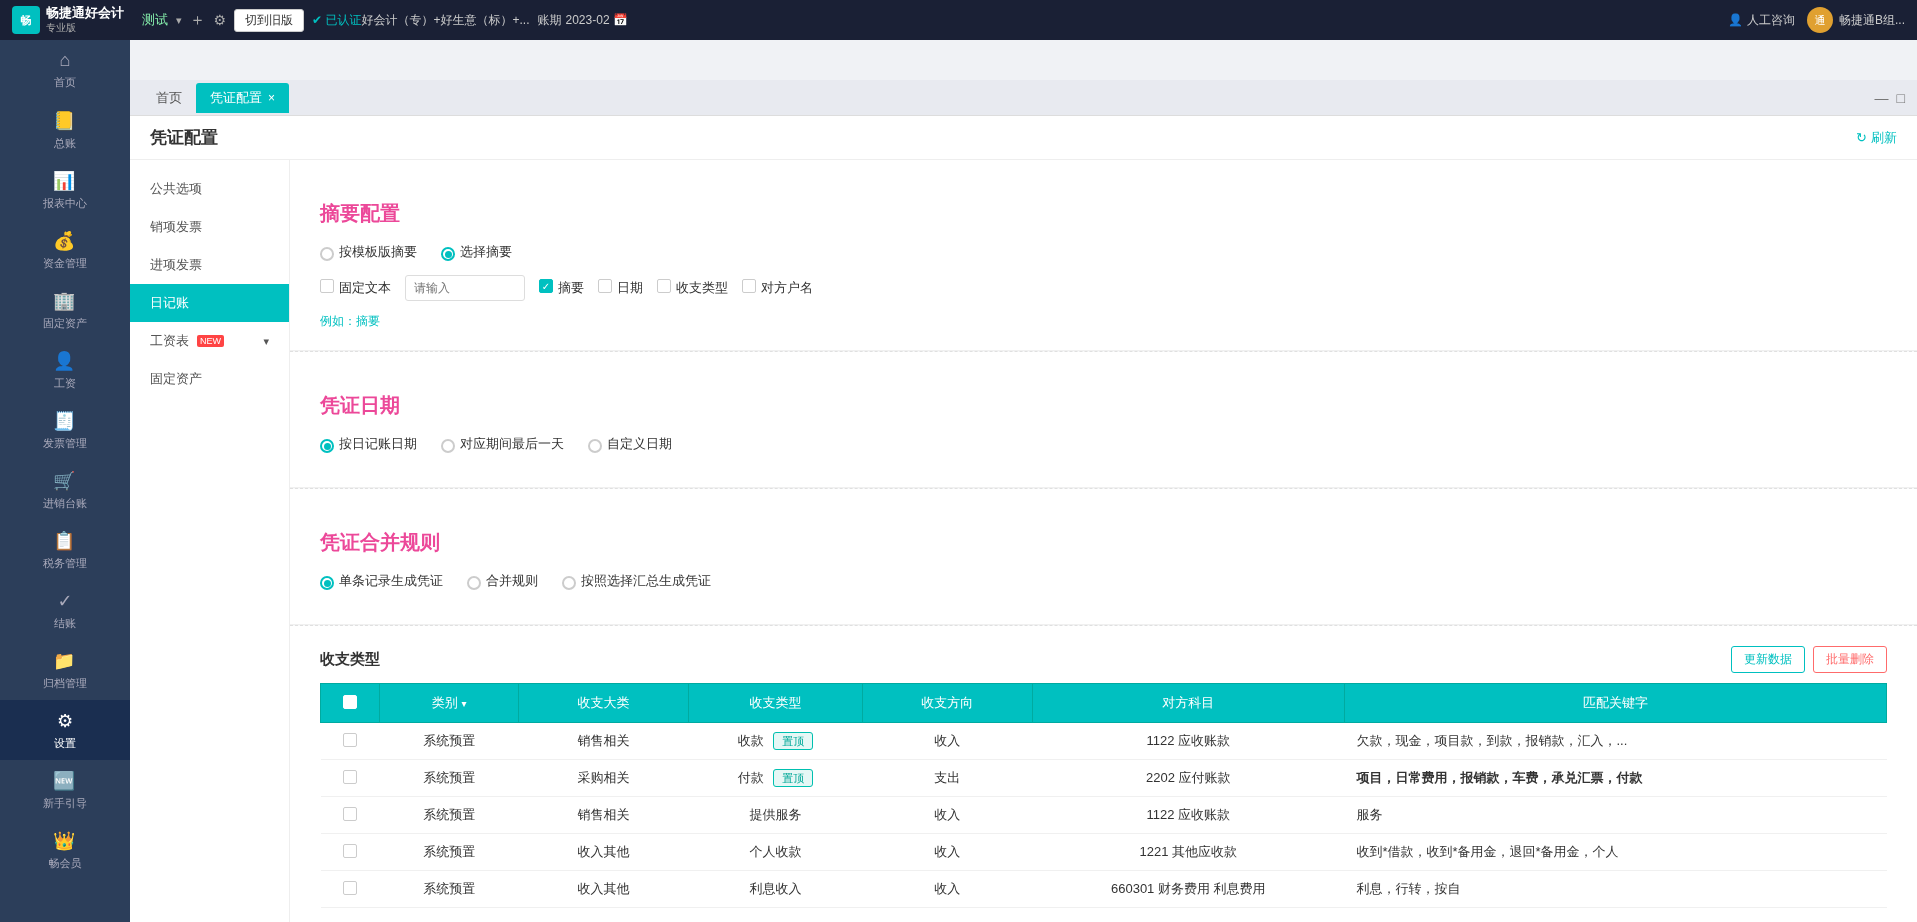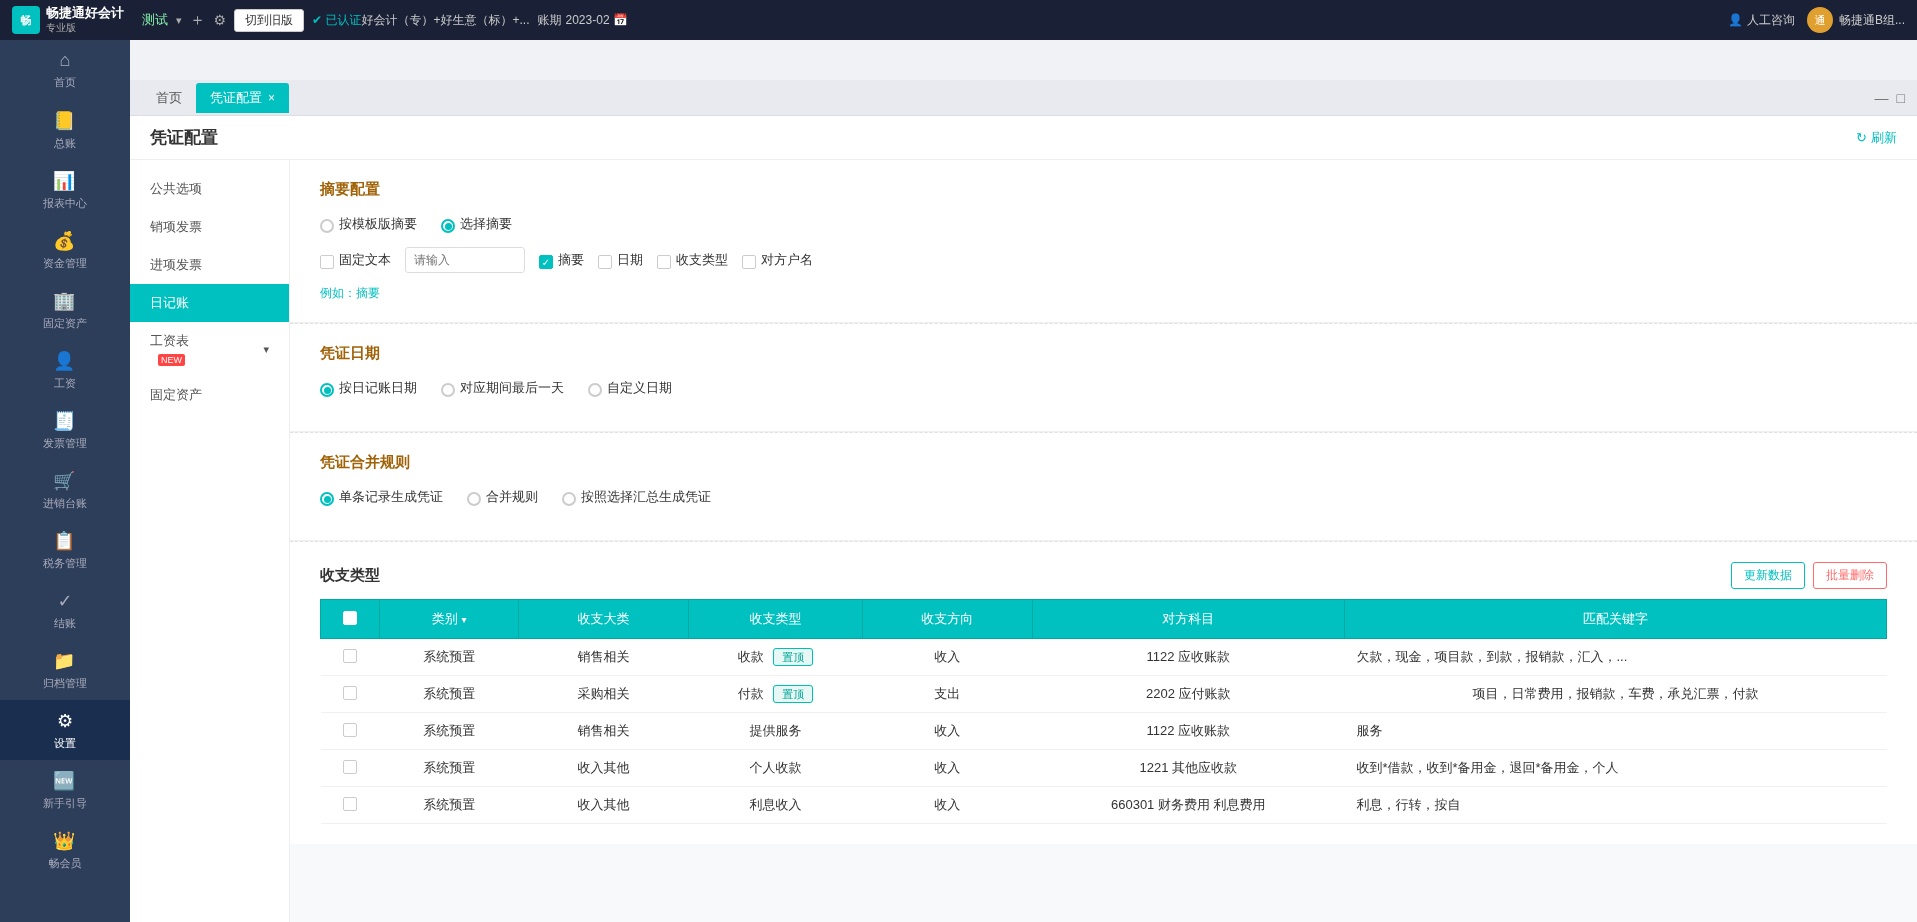--- a/index.html
+++ b/index.html
@@ -54,32 +54,32 @@
     .sub-nav { width: 160px; background: white; border-right: 1px solid #eee; padding: 10px 0; flex-shrink: 0; }
     .sub-nav-item { padding: 10px 20px; cursor: pointer; font-size: 13px; color: #555; display: flex; align-items: center; justify-content: space-between; }
     .sub-nav-item.active { background: #00c0c0; color: white; }
     .sub-nav-new { background: #ff4444; color: white; font-size: 9px; padding: 1px 3px; border-radius: 2px; margin-left: 4px; }
 
     
     .main-content { flex: 1; overflow-y: auto; background: #f8f9fa; }
 
     
     .section { background: white; margin: 0; padding: 20px 30px; border-bottom: 1px solid #f0f0f0; }
-    .section-title { font-size: 15px; font-weight: bold; color: #a16207; margin-bottom: 16px; }
+    .section-title { font-size: 20px; font-weight: bold; color: #ec4899; margin-bottom: 16px; margin-top: 20px; }
 
     
     .radio-group { display: flex; align-items: center; gap: 24px; margin-bottom: 14px; }
     .radio-item { display: flex; align-items: flex-end; gap: 5px; cursor: pointer; font-size: 13px; }
     .radio-circle { width: 14px; height: 14px; border-radius: 50%; border: 2px solid #ccc; display: inline-flex; align-items: center; justify-content: center; }
     .radio-circle.checked { border-color: #00c0c0; }
     .radio-circle.checked::after { content: ''; width: 7px; height: 7px; border-radius: 50%; background: #00c0c0; }
 
     
     .checkbox-row { display: flex; align-items: center; gap: 14px; margin-bottom: 12px; }
-    .checkbox-item { display: flex; align-items: flex-end; gap: 5px; cursor: pointer; font-size: 13px; }
+    .checkbox-item { display: flex; align-items: flex-start; gap: 5px; cursor: pointer; font-size: 13px; }
     .checkbox-box { width: 14px; height: 14px; border: 1px solid #ccc; display: inline-flex; align-items: center; justify-content: center; border-radius: 2px; }
     .checkbox-box.checked { background: #00c0c0; border-color: #00c0c0; color: white; font-size: 10px; }
     .text-input { border: 1px solid #ddd; border-radius: 3px; padding: 3px 8px; font-size: 12px; color: #aaa; width: 120px; height: 26px; }
     .example-text { color: #00c0c0; font-size: 12px; margin-top: 4px; }
 
     
     .table-section { background: white; padding: 20px 30px; }
     .table-header-row { display: flex; align-items: center; justify-content: space-between; margin-bottom: 10px; }
     .table-title { font-size: 15px; font-weight: bold; color: #333; }
     .table-actions { display: flex; gap: 8px; }
@@ -232,21 +232,21 @@
       <div class="sub-nav-item">
         <span>销项发票</span>
       </div>
       <div class="sub-nav-item">
         <span>进项发票</span>
       </div>
       <div class="sub-nav-item active">
         <span>日记账</span>
       </div>
       <div class="sub-nav-item" style="display:flex; align-items:center; justify-content:space-between;">
-        <div style="display:flex; align-items:center; gap:4px;flex-direction:column;">
+        <div style="display:flex; align-items:center; gap:4px;">
           <span>工资表</span>
           <span class="sub-nav-new">NEW</span>
         </div>
         <span style="font-size:11px;">▾</span>
       </div>
       <div class="sub-nav-item">
         <span>固定资产</span>
       </div>
     </div>
 
@@ -372,21 +372,21 @@
             <tr>
               <td><span class="checkbox-box" style="display:inline-flex;width:14px;height:14px;border:1px solid #ccc;border-radius:2px;"></span></td>
               <td>系统预置</td>
               <td>采购相关</td>
               <td>
                 <span>付款</span>
                 <span class="tag-green" style="margin-left:6px;">置顶</span>
               </td>
               <td>支出</td>
               <td>2202 应付账款</td>
-              <td style="text-align:center;">项目，日常费用，报销款，车费，承兑汇票，付款</td>
+              <td style="text-align:left;font-weight:bold;">项目，日常费用，报销款，车费，承兑汇票，付款</td>
             </tr>
             <tr>
               <td><span class="checkbox-box" style="display:inline-flex;width:14px;height:14px;border:1px solid #ccc;border-radius:2px;"></span></td>
               <td>系统预置</td>
               <td>销售相关</td>
               <td>
                 <span>提供服务</span>
               </td>
               <td>收入</td>
               <td>1122 应收账款</td>

